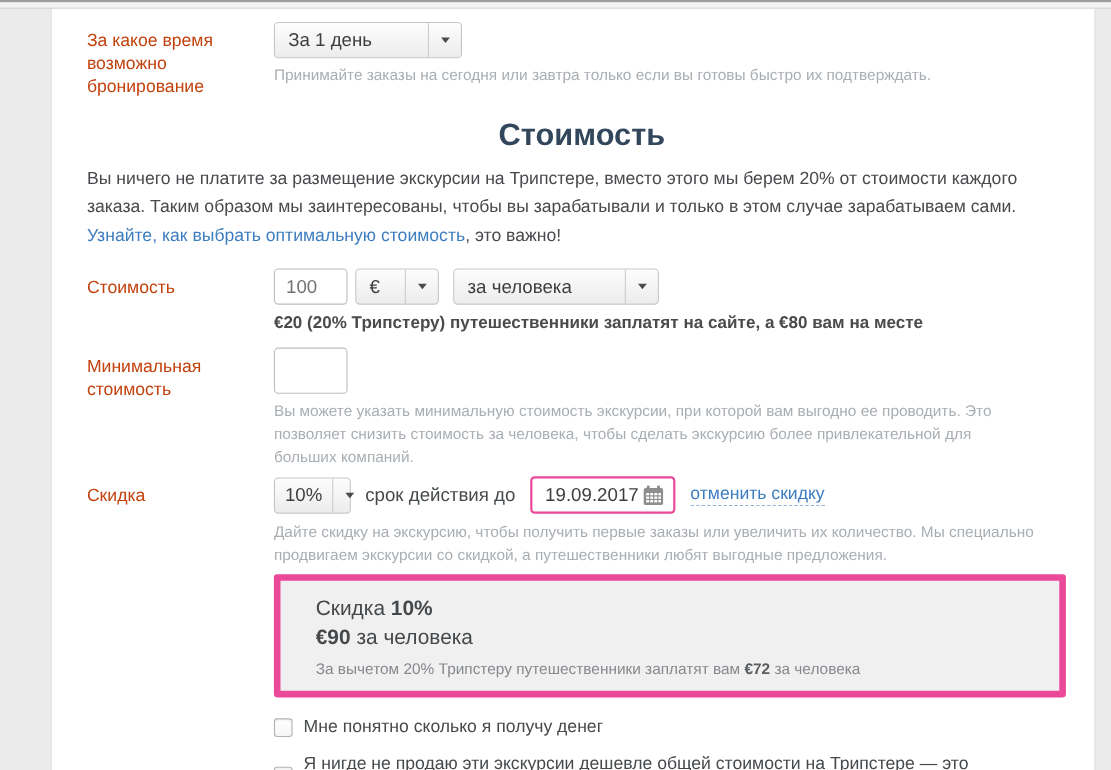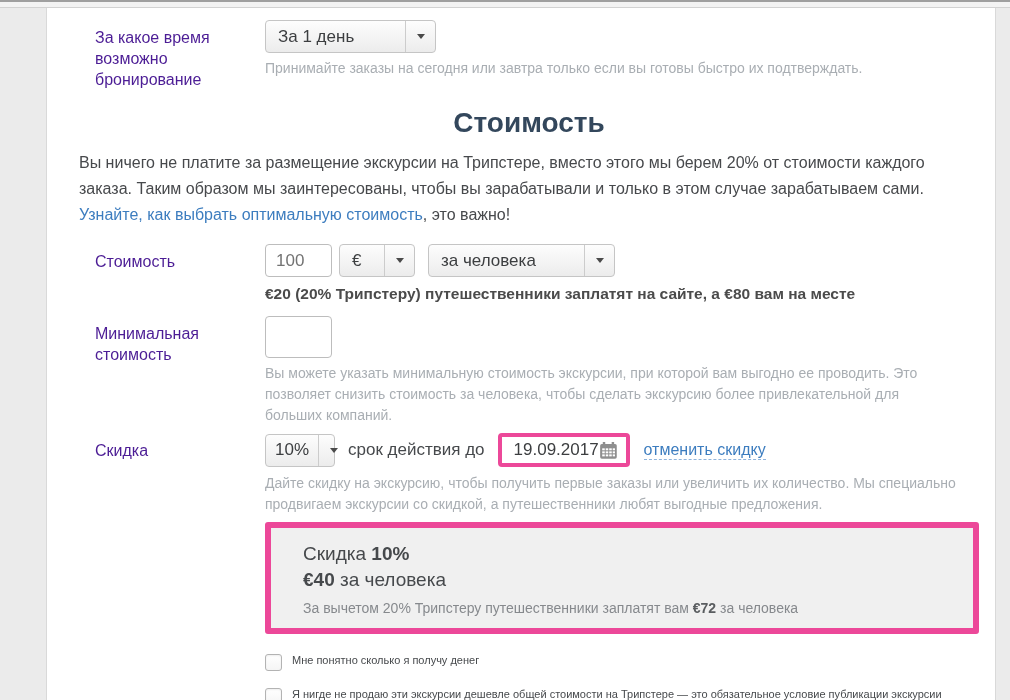--- a/index.html
+++ b/index.html
@@ -14,21 +14,21 @@
     border-top:2px solid #9f9f9f;border-bottom:1px solid #d2d2d2;
   }
   .content-col{
     margin-left:46px;width:950px;min-height:692px;background:#fff;
     border-left:1px solid #d9d9d9;border-right:1px solid #d9d9d9;
     box-sizing:border-box;padding:12px 16px 0 32px;
   }
   .form-row{display:flex;}
   .label-col{
     width:170px;flex-shrink:0;box-sizing:border-box;padding:7px 20px 0 0;
-    font-size:16px;line-height:21px;color:#4c1d95;margin-left:16px;
+    font-size:16px;line-height:21px;color:#c2410c;
   }
   .field-col{flex:1;min-width:0;}
   
   .select{
     display:inline-flex;align-items:stretch;height:33px;box-sizing:border-box;
     background:linear-gradient(#fdfdfd,#ececec);
     border:1px solid #c5c5c5;border-radius:4px;cursor:pointer;
     font-size:17px;color:#3c3e40;vertical-align:middle;
   }
   .select .sel-txt{display:flex;align-items:center;padding:0 12px;flex:1;white-space:nowrap;}
@@ -51,38 +51,38 @@
   .intro-par a{color:#3d7dbf;text-decoration:none;}
   .row-price{margin-top:10px;}
   .inline-controls{display:flex;align-items:center;}
   .commission-note{margin-top:8px;font-size:15.5px;font-weight:bold;color:#4b4b4b;}
   .row-minprice{margin-top:13px;}
   .minprice-input{height:42px;}
   .row-discount{margin-top:7px;}
   .validity-label{font-size:17px;color:#46494c;margin:0 13px 0 13px;white-space:nowrap;}
   .date-input{
     display:inline-flex;align-items:center;height:34px;box-sizing:border-box;width:132px;
-    border:4px solid #ec4899;border-radius:4px;background:#fff;padding:0 8px 0 12px;cursor:text;
+    border:2px solid #ec4899;border-radius:4px;background:#fff;padding:0 8px 0 12px;cursor:text;
   }
   .date-input .date-txt{flex:1;font-size:17px;color:#3c3e40;}
   .cancel-link{
     margin-left:14px;font-size:16px;color:#3d7dbf;text-decoration:none;
     border-bottom:1px dashed #8fb4dc;white-space:nowrap;cursor:pointer;
   }
   .summary-box{
     margin-top:7px;max-width:720px;box-sizing:border-box;
     background:#f0f0f0;border:6px solid #ec4899;border-radius:3px;
     padding:13px 32px 12px;
   }
   .summary-line{font-size:19px;line-height:26px;color:#46494c;}
   .summary-line b{font-weight:bold;}
   .summary-note{margin-top:7px;font-size:14px;color:#86898d;}
   .summary-note b{color:#5a5d60;}
-  .checkbox-row{display:flex;align-items:flex-end;margin-top:16px;max-width:700px;
-    font-size:11px;line-height:21px;color:#46494c;}
+  .checkbox-row{display:flex;align-items:center;margin-top:16px;max-width:700px;
+    font-size:16px;line-height:21px;color:#46494c;}
   .checkbox{
     width:17px;height:17px;flex-shrink:0;box-sizing:border-box;margin:1px 10px 0 0;
     border:1px solid #b3b3b3;border-radius:3px;background:linear-gradient(#ffffff,#f5f5f5);
     box-shadow:inset 0 1px 2px rgba(0,0,0,0.07);cursor:pointer;
   }
   .checkbox-row.second{margin-top:13px;}
 </style>
 </head>
 <body>
 
@@ -169,21 +169,21 @@
                 <rect x="14.5" y="13.6" width="2.4" height="2.1"></rect>
             </g>
           </svg>
         </div>
         <a href="#" class="cancel-link">отменить скидку</a>
       </div>
       <div class="helper" style="max-width:720px;margin-top:6px;">Дайте скидку на экскурсию, чтобы получить первые заказы или увеличить их количество. Мы специально продвигаем экскурсии со скидкой, а путешественники любят выгодные предложения.</div>
 
       <div class="summary-box">
         <div class="summary-line"><span>Скидка </span><b>10%</b></div>
-        <div class="summary-line"><b>€40</b><span> за человека</span></div>
+        <div class="summary-line"><b>€90</b><span> за человека</span></div>
         <div class="summary-note"><span>За вычетом 20% Трипстеру путешественники заплатят вам </span><b>€72</b><span> за человека</span></div>
       </div>
 
       <div class="checkbox-row">
         <span class="checkbox"></span>
         <span>Мне понятно сколько я получу денег</span>
       </div>
       <div class="checkbox-row second">
         <span class="checkbox"></span>
         <span>Я нигде не продаю эти экскурсии дешевле общей стоимости на Трипстере — это обязательное условие публикации экскурсии</span>

